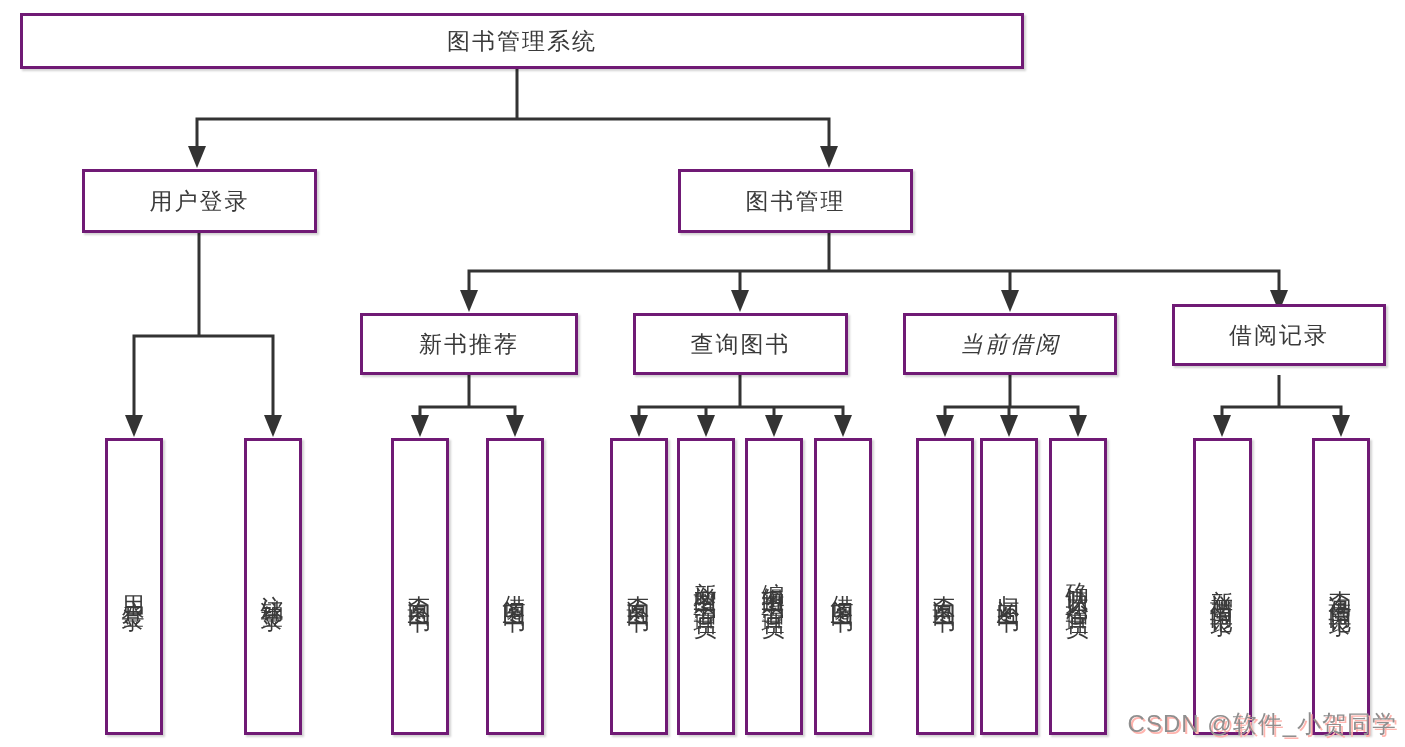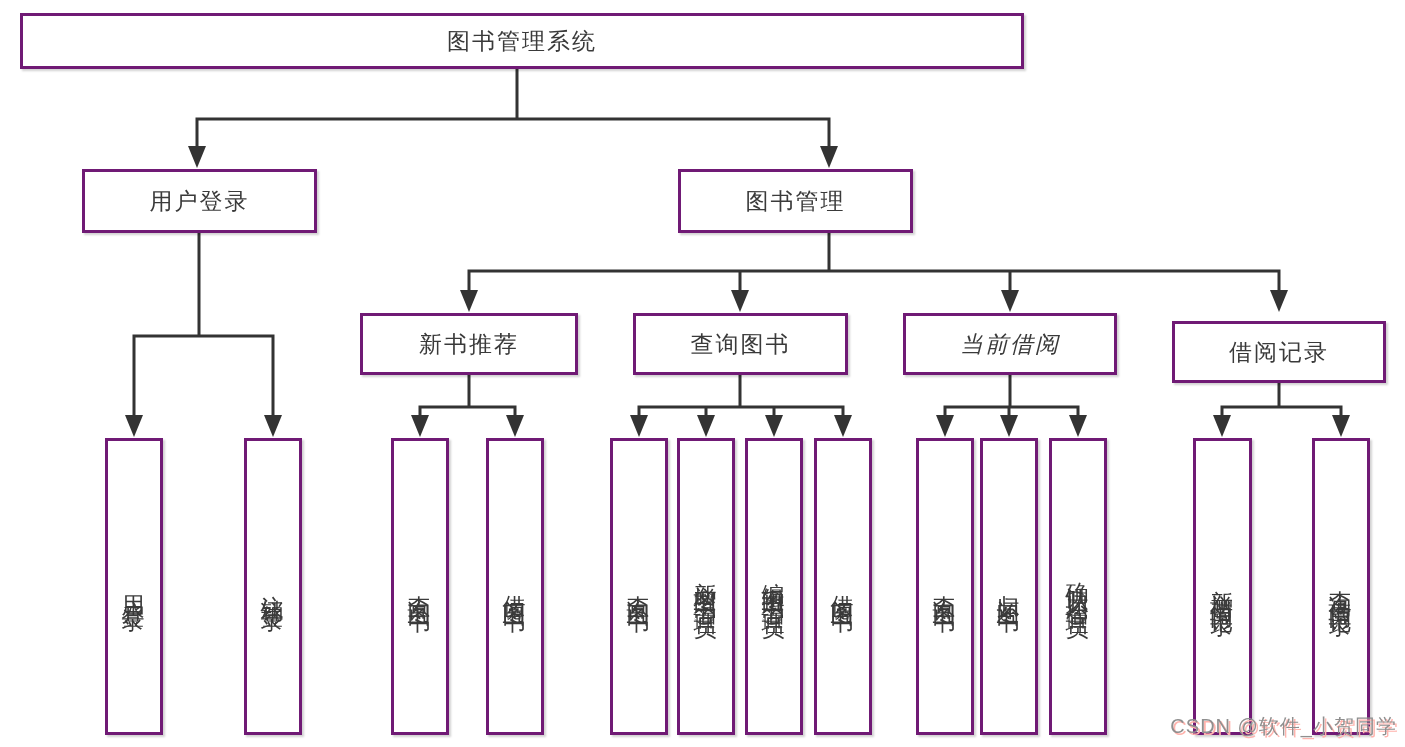--- a/index.html
+++ b/index.html
@@ -41,21 +41,21 @@
     writing-mode: vertical-rl;
     text-orientation: mixed;
     font-size: 23px;
     letter-spacing: 5px;
     white-space: nowrap;
   }
   .watermark {
     position: absolute;
     right: 8px;
     bottom: 7px;
-    font-size: 20px;
+    font-size: 24px;
     letter-spacing: 1px;
     color: #8f8f8f;
     text-shadow: 2px 2px 0 #ffb4ae;
     white-space: nowrap;
   }
 </style>
 </head>
 <body>
 
 <div class="canvas">
@@ -106,21 +106,21 @@
 
   <div class="node h" style="left:360px; top:313px; width:218px; height:62px;">
     <span>新书推荐</span>
   </div>
   <div class="node h" style="left:633px; top:313px; width:215px; height:62px;">
     <span>查询图书</span>
   </div>
   <div class="node h" style="left:903px; top:313px; width:214px; height:62px;font-style:italic;">
     <span>当前借阅</span>
   </div>
-  <div class="node h" style="left:1172px; top:321px; width:214px; height:62px;">
+  <div class="node h" style="left:1172px; top:304px; width:214px; height:62px;">
     <span>借阅记录</span>
   </div>
 
   <div class="node v" style="left:105px; top:438px; width:58px; height:297px;">
     <span>用户登录</span>
   </div>
   <div class="node v" style="left:244px; top:438px; width:58px; height:297px;">
     <span>注销登录</span>
   </div>
 

